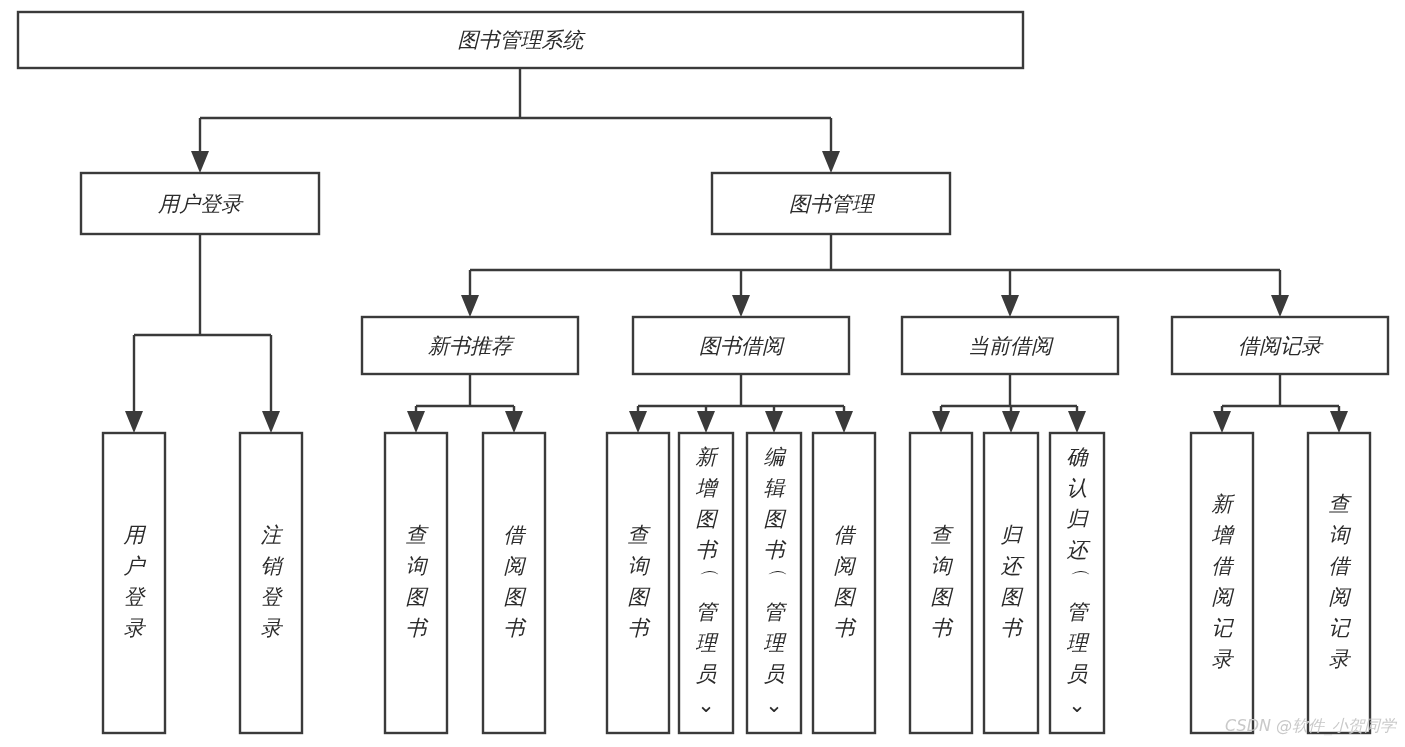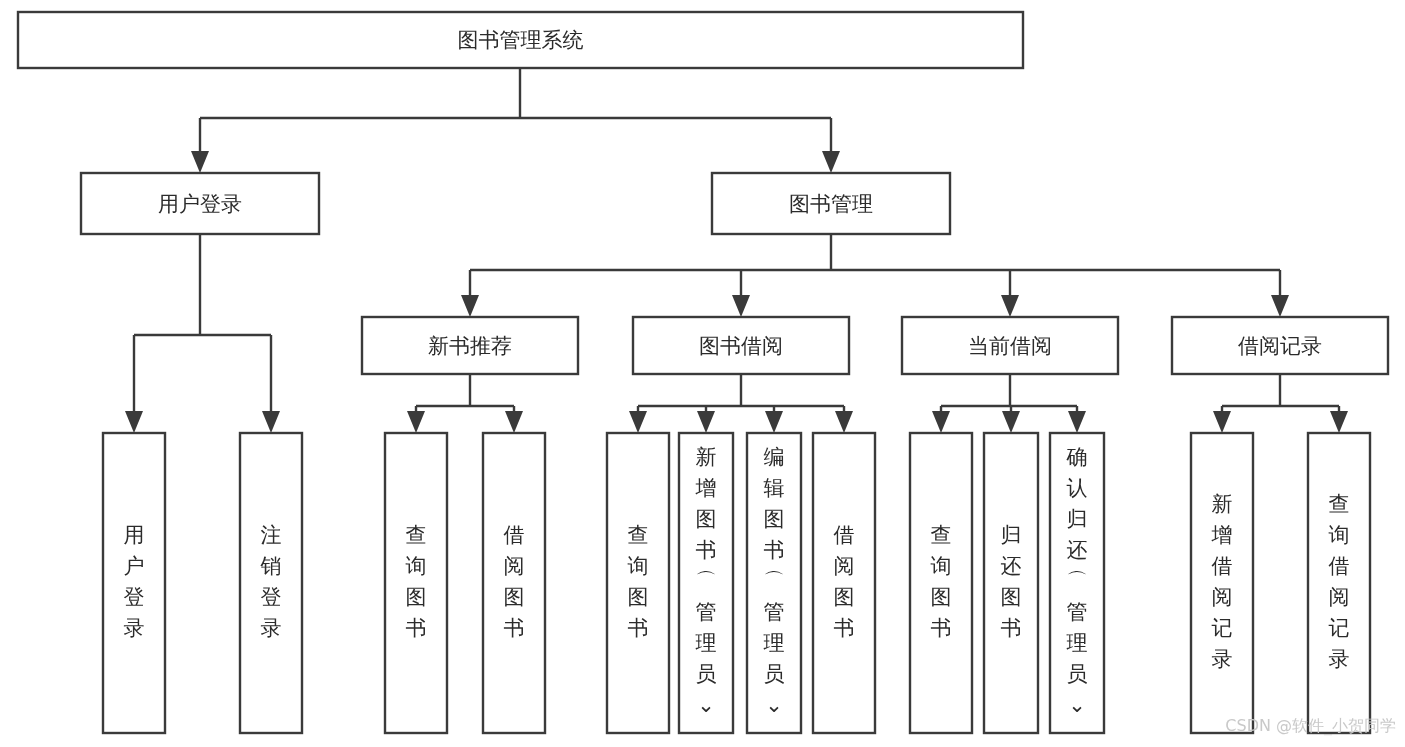--- a/index.html
+++ b/index.html
@@ -13,20 +13,21 @@
     position: relative;
     overflow: hidden;
     font-family: "DejaVu Sans", "Liberation Sans", sans-serif;
   }
   #diagram-root {
     position: absolute;
     left: 0;
     top: 0;
     width: 1405px;
     height: 747px;
+    font-style: italic;
   }
   svg.diagram-canvas {
     display: block;
     width: 1405px;
     height: 747px;
     background: #ffffff;
   }
   .node-box {
     fill: #ffffff;
     stroke: #3a3a3a;

